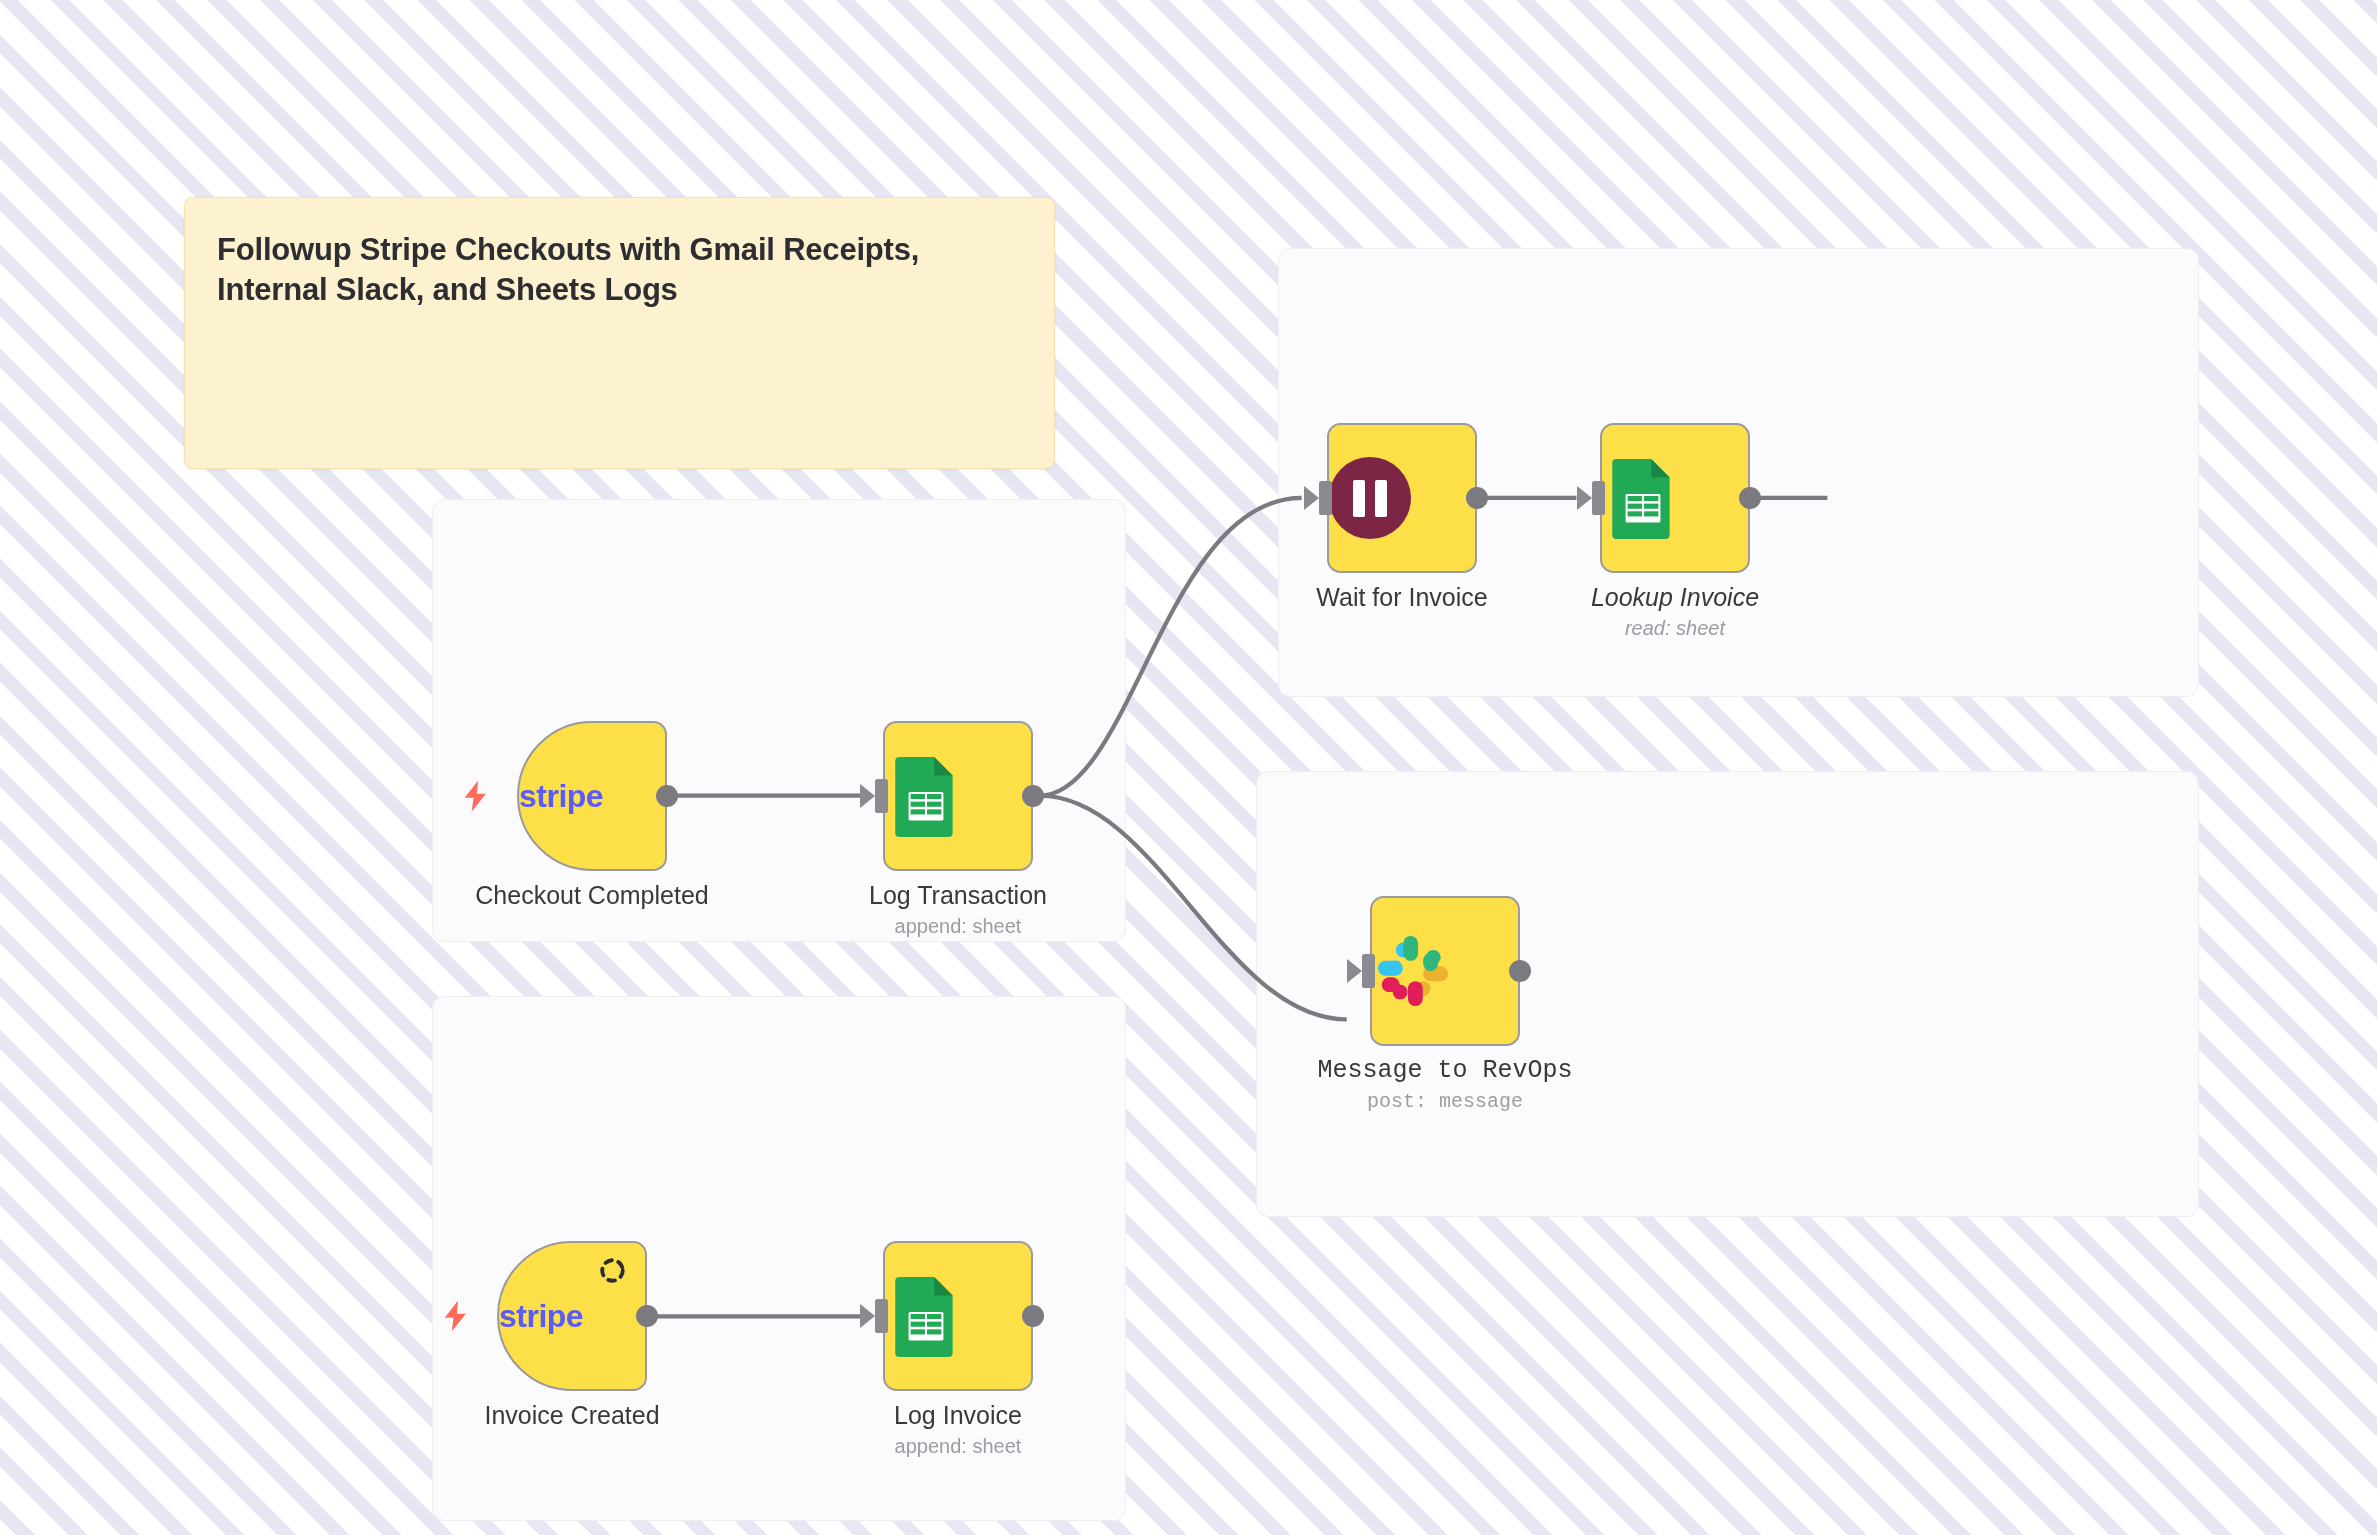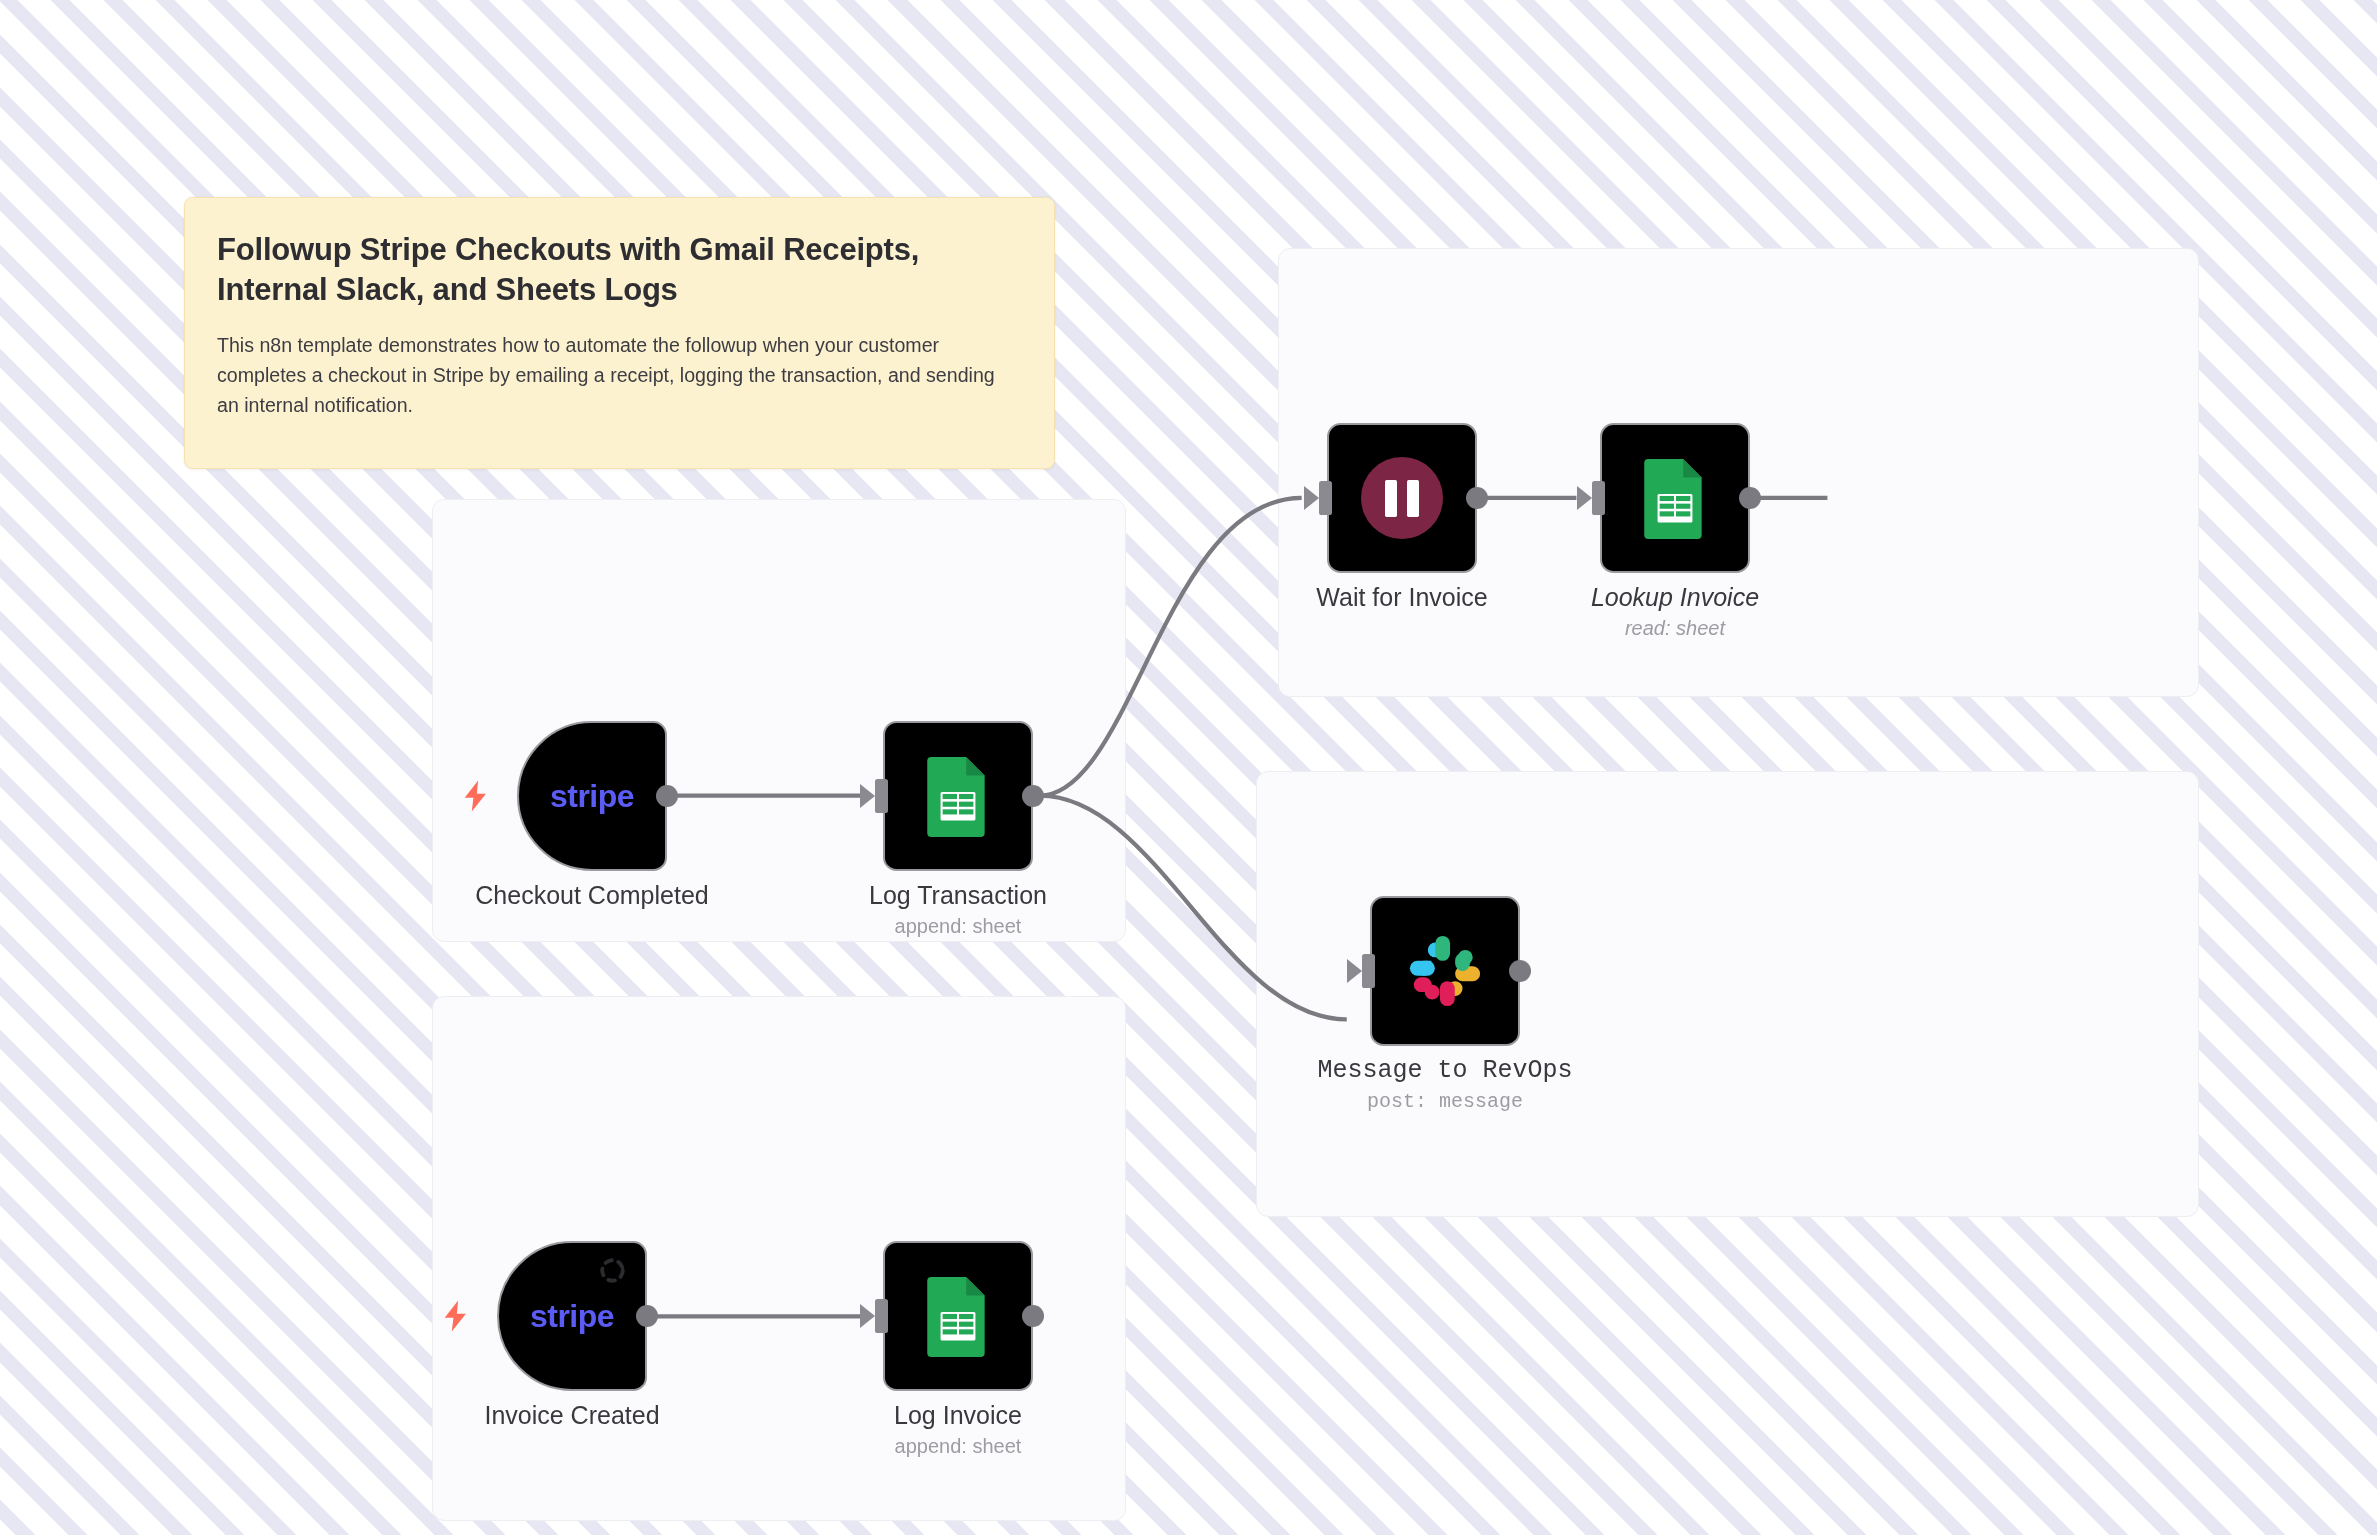--- a/index.html
+++ b/index.html
@@ -91,26 +91,25 @@
   
   .node {
     position: absolute;
     width: 150px;
     height: 150px;
     z-index: 4;
   }
   .node-box {
     position: absolute;
     inset: 0;
-    background: #000000;
+    background: #fde047;
     border: 2.6px solid #9a9a9e;
     border-radius: 13.6px;
     display: flex;
     align-items: center;
-    justify-content: center;
     overflow: visible;
   }
   .node.trigger .node-box {
     border-top-left-radius: 75px;
     border-bottom-left-radius: 75px;
     border-top-right-radius: 13.6px;
     border-bottom-right-radius: 13.6px;
   }
   .node-label {
     position: absolute;
@@ -239,21 +238,20 @@
 
     <path d="M 1222,935 C 1360,935 1440,1198 1583,1198" stroke="#7a7a80" stroke-width="5" fill="none"></path>
 
     <path d="M 1748,585 L 1853,585" stroke="#7a7a80" stroke-width="5" fill="none"></path>
 
     <path d="M 2042,585 L 2148,585" stroke="#7a7a80" stroke-width="5" fill="none"></path>
   </svg>
 
   <div class="sticky" style="left:184px; top:197px; width:871px; height:272px; padding:32px 37px 29px 32px;">
     <div class="sticky-title">Followup Stripe Checkouts with Gmail Receipts, Internal Slack, and Sheets Logs</div>
-    <div class="sticky-body">This n8n template demonstrates how to automate the followup when your customer completes a checkout in Stripe by emailing a receipt, logging the transaction, and sending an internal notification.</div>
   </div>
 
   <div class="panel-title" style="left:451px; top:515px;">Log the checkout transaction</div>
   <div class="panel-desc" style="left:451px; top:584px; width:621px;">Receive the checkout transaction from Stripe and append the details to a log we are keeping in a Google Sheet.</div>
 
   <div class="panel-title" style="left:451px; top:1013px;">Log the invoice</div>
   <div class="panel-desc" style="left:451px; top:1082px; width:647px;">Receive the invoice created event from Stripe. This happens separately from the checkout event. Store the invoice details in a Google Sheet log where we can look them up.</div>
 
   <div class="panel-title" style="left:1297px; top:264px;">Email a receipt</div>
   <div class="panel-desc" style="left:1297px; top:334px; width:830px;">Wait a few seconds for the invoice to be received from Stripe and logged to the Sheet. Then look up the link to the PDF and email it out to the customer.</div>

